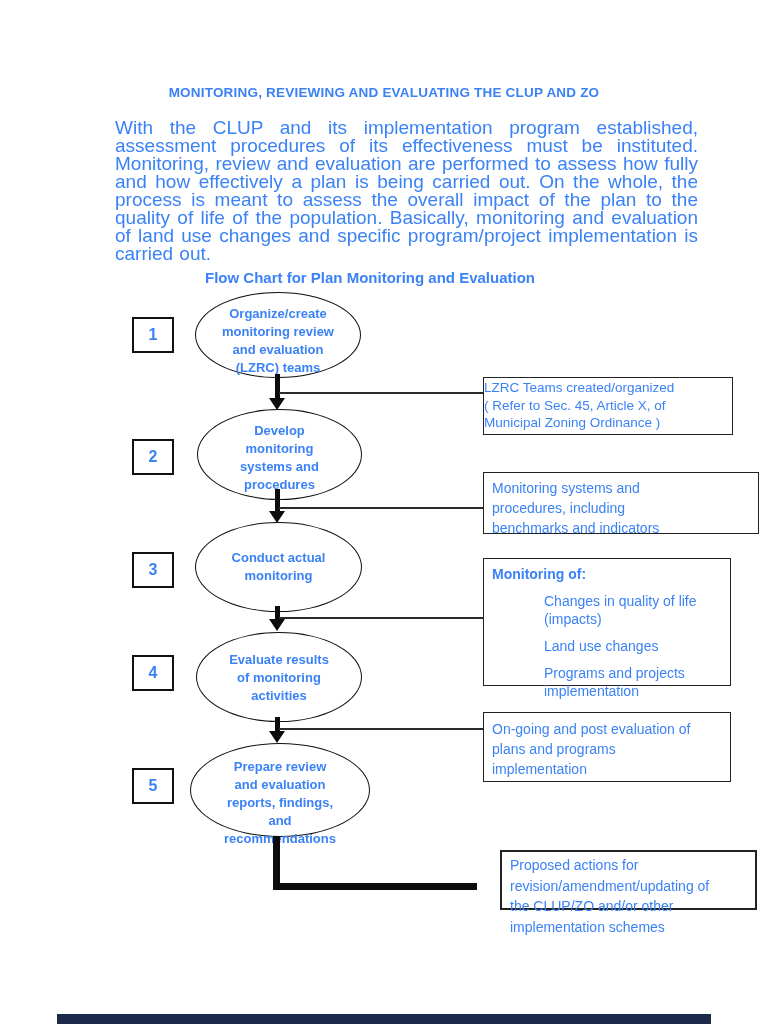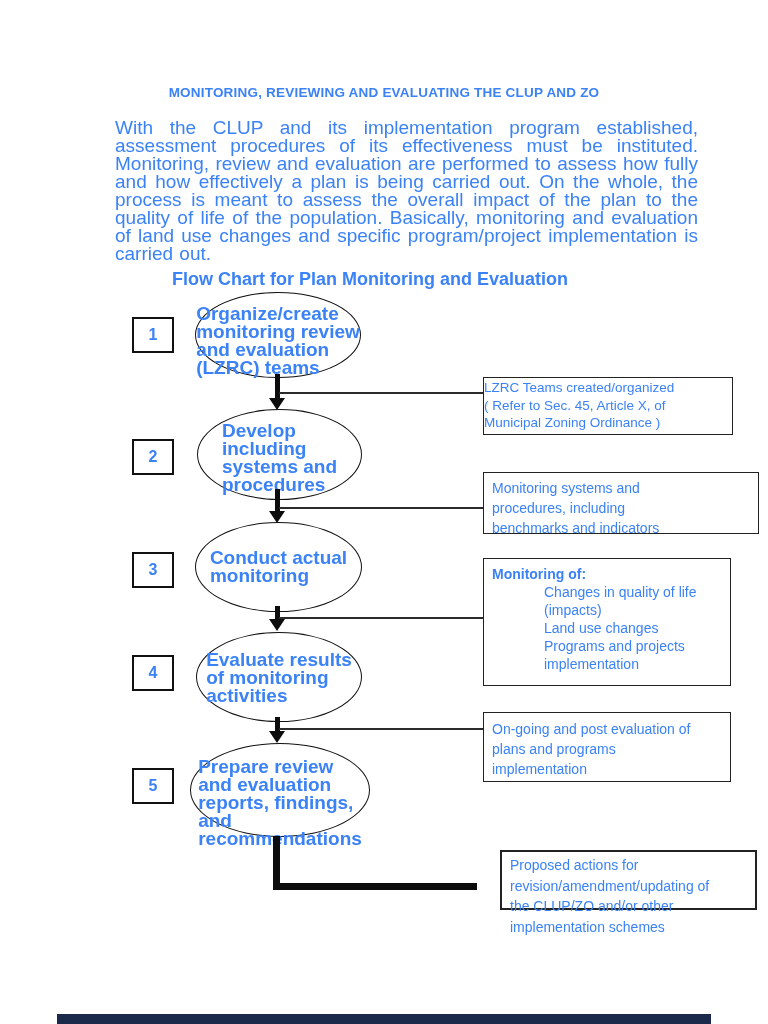--- a/index.html
+++ b/index.html
@@ -10,34 +10,34 @@
   .doc-title{
     position:absolute;top:85px;left:0;width:768px;text-align:center;
     font-size:13.5px;font-weight:bold;letter-spacing:.2px;
   }
   .intro{
     position:absolute;top:119px;left:115px;width:583px;
     font-size:19px;line-height:18px;text-align:justify;word-spacing:1px;
   }
   .chart-title{
     position:absolute;top:269px;left:120px;width:500px;text-align:center;
-    font-size:18px;font-weight:bold;
+    font-size:15px;font-weight:bold;
   }
   .numbox{
     position:absolute;left:132px;width:38px;height:32px;border:2px solid #111;
     display:flex;align-items:center;justify-content:center;
     font-size:16px;font-weight:bold;background:#fff;
   }
   .ellipse{
     position:absolute;border:1.5px solid #111;border-radius:50%;background:#fff;
     display:flex;flex-direction:column;align-items:center;
   }
   .elabel{
-    white-space:pre-line;font-weight:bold;
-    font-size:19px;line-height:18px;
+    white-space:pre-line;text-align:center;font-weight:bold;
+    font-size:13px;line-height:18px;
   }
   .e1{left:195px;top:292px;width:164px;height:84px;}  .e1 .elabel{padding-top:12px;}
   .e2{left:197px;top:409px;width:163px;height:89px;}  .e2 .elabel{padding-top:12px;}
   .e3{left:195px;top:522px;width:165px;height:88px;}  .e3 .elabel{padding-top:26px;}
   .e4{left:196px;top:632px;width:164px;height:88px;}  .e4 .elabel{padding-top:18px;}
   .e5{left:190px;top:743px;width:178px;height:92px;}  .e5 .elabel{padding-top:14px;}
   .arrow{position:absolute;width:16px;display:flex;flex-direction:column;align-items:center;}
   .arrow .shaft{width:5px;flex:1;background:#0c0c0c;}
   .arrow .head{width:0;height:0;border-left:8px solid transparent;border-right:8px solid transparent;border-top:12px solid #0c0c0c;}
   .a1{left:269px;top:374px;height:36px;}
@@ -53,21 +53,21 @@
   .hthick{position:absolute;left:273px;top:883px;width:204px;height:7px;background:#0c0c0c;}
   .obox{
     position:absolute;border:1.5px solid #222;background:#fff;
     font-size:14px;line-height:20px;white-space:pre-line;
   }
   .b1{left:483px;top:377px;width:248px;height:55px;text-align:left;
       font-size:13.5px;line-height:17.5px;padding-top:1px;}
   .b2{left:483px;top:472px;width:276px;height:62px;padding:5px 8px;box-sizing:border-box;}
   .b3{left:483px;top:558px;width:248px;height:128px;box-sizing:border-box;padding:6px 8px;white-space:normal;}
   .b3-heading{font-weight:bold;font-size:14px;line-height:18px;}
-  .b3-item{margin-left:52px;margin-top:0;line-height:18px;white-space:pre-line;}
+  .b3-item{margin-left:52px;margin-top:9px;line-height:18px;white-space:pre-line;}
   .b3-item:first-of-type{margin-top:14px;}
   .b4{left:483px;top:712px;width:248px;height:70px;padding:6px 8px;box-sizing:border-box;}
   .b5{left:500px;top:850px;width:257px;height:60px;border-width:2px;padding:3px 8px;box-sizing:border-box;line-height:20.5px;}
   .next-page-edge{position:absolute;left:57px;top:1014px;width:654px;height:10px;}
 </style>
 </head>
 <body>
 
 <div class="page">
 
@@ -94,21 +94,21 @@
   </div>
 
   <div class="ellipse e1">
     <div class="elabel">Organize/create
 monitoring review
 and evaluation
 (LZRC) teams</div>
   </div>
   <div class="ellipse e2">
     <div class="elabel">Develop
-including
+monitoring
 systems and
 procedures</div>
   </div>
   <div class="ellipse e3">
     <div class="elabel">Conduct actual
 monitoring</div>
   </div>
   <div class="ellipse e4">
     <div class="elabel">Evaluate results
 of monitoring

